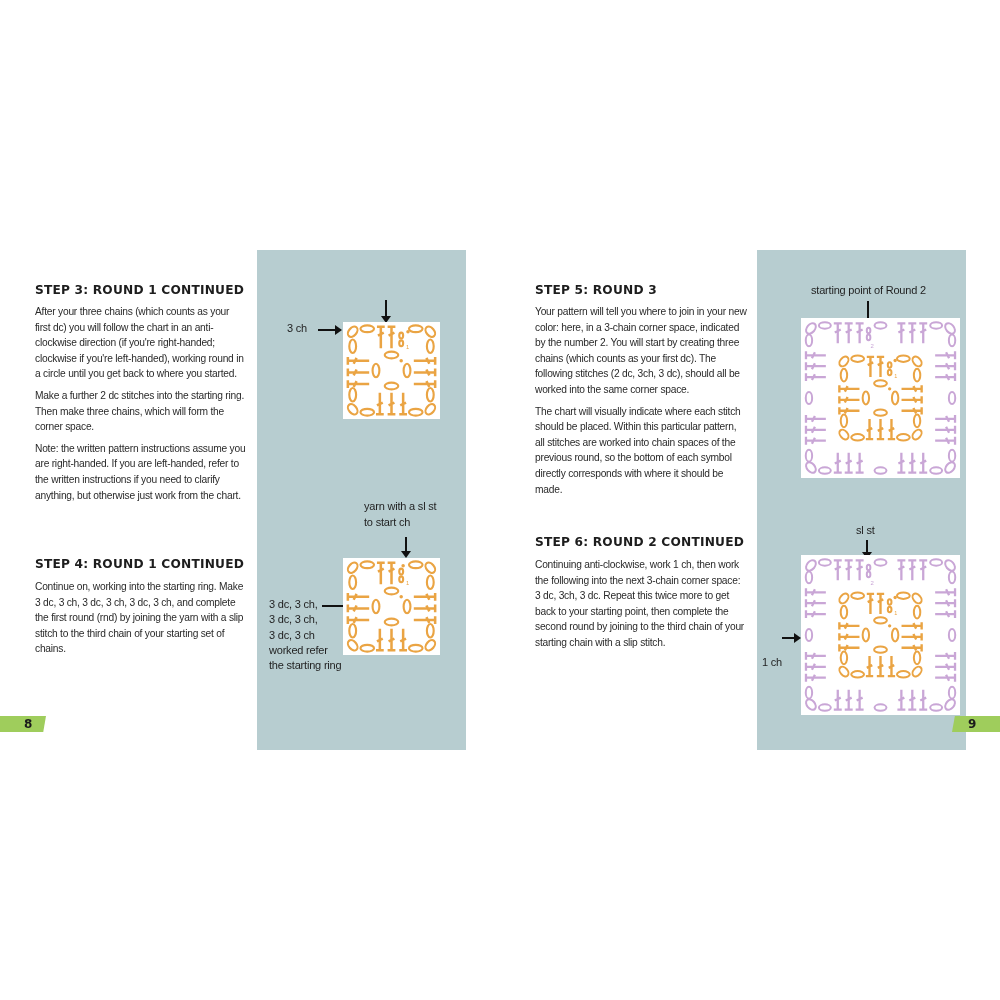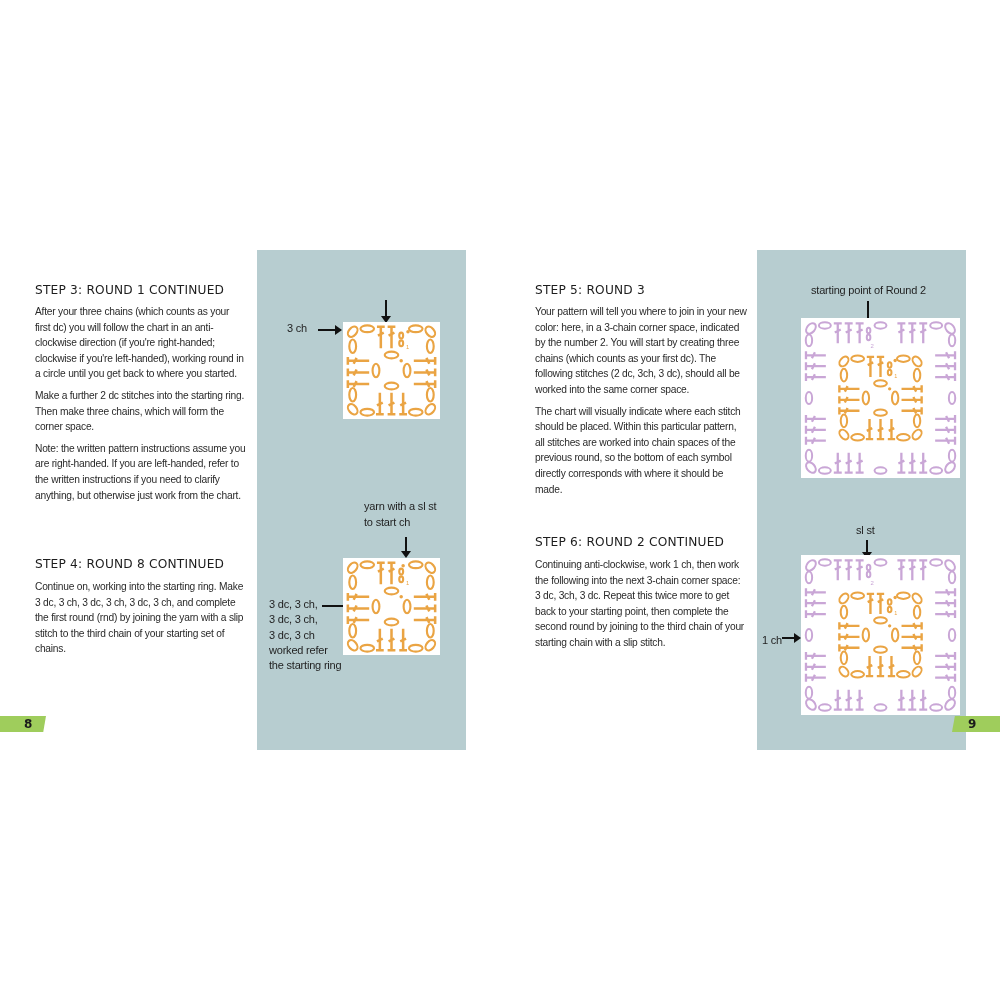--- a/index.html
+++ b/index.html
@@ -1,18 +1,18 @@
 <!DOCTYPE html>
 <html><head>
 <meta charset="utf-8">
 <style>
   html,body{margin:0;padding:0;background:#fff;}
   body{width:1000px;height:1000px;position:relative;overflow:hidden;font-family:"Liberation Sans",sans-serif;color:#222;}
   .abs{position:absolute;}
-  .heading{font-family:"DejaVu Sans",sans-serif;font-weight:normal;font-size:12.2px;letter-spacing:0.2px;color:#1d1d1d;white-space:nowrap;}
+  .heading{font-family:"DejaVu Sans",sans-serif;font-weight:bold;font-size:12.2px;letter-spacing:0.2px;color:#1d1d1d;white-space:nowrap;}
   .para{font-family:"Liberation Sans",sans-serif;font-size:11px;line-height:15.6px;color:#2a2a2a;letter-spacing:-0.25px;transform:scaleX(0.93);transform-origin:left top;}
   .para p{margin:0 0 6px 0;}
   .panel{background:#b7cdd0;}
   .label{font-family:"Liberation Sans",sans-serif;font-size:11px;line-height:15.6px;color:#1f1f1f;white-space:nowrap;letter-spacing:-0.2px;}
   .chart{background:#fff;}
   .chart svg{display:block;width:100%;height:100%;}
   .pagenum{font-family:"DejaVu Sans",sans-serif;font-weight:bold;font-size:12px;color:#1b1b1b;}
   .tab{background:#9fcd5c;}
 </style>
 </head>
@@ -20,21 +20,21 @@
 
 <div class="abs" style="left:0;top:0;width:500px;height:1000px;">
 
   <div class="abs heading" style="left:35px;top:283px;">STEP 3: ROUND 1 CONTINUED</div>
   <div class="abs para" style="left:35px;top:304px;width:228px;">
     <p>After your three chains (which counts as your first dc) you will follow the chart in an anti-clockwise direction (if you're right-handed; clockwise if you're left-handed), working round in a circle until you get back to where you started.</p>
     <p>Make a further 2 dc stitches into the starting ring. Then make three chains, which will form the corner space.</p>
     <p>Note: the written pattern instructions assume you are right-handed. If you are left-handed, refer to the written instructions if you need to clarify anything, but otherwise just work from the chart.</p>
   </div>
 
-  <div class="abs heading" style="left:35px;top:557px;">STEP 4: ROUND 8 CONTINUED</div>
+  <div class="abs heading" style="left:35px;top:557px;">STEP 4: ROUND 1 CONTINUED</div>
   <div class="abs para" style="left:35px;top:579px;width:228px;">
     <p>Continue on, working into the starting ring. Make 3 dc, 3 ch, 3 dc, 3 ch, 3 dc, 3 ch, and complete the first round (rnd) by joining the yarn with a slip stitch to the third chain of your starting set of chains.</p>
   </div>
 
   <div class="abs tab" style="left:0;top:716px;width:46px;height:16px;clip-path:polygon(0 0,100% 0,94% 100%,0 100%);"></div>
   <div class="abs pagenum" style="left:24px;top:717px;">8</div>
 
   <div class="abs panel" style="left:257px;top:250px;width:209px;height:500px;"></div>
 
   <div class="abs label" style="left:353px;top:283px;margin-top:48px;">2 further dc</div>
@@ -258,21 +258,21 @@
         <circle cx="66" cy="9" r="1.8" fill="#eaa443"></circle>
         <circle cx="60" cy="40" r="1.8" fill="#eaa443"></circle>
         <text x="65" y="28" font-size="6" fill="#eaa443" font-family="Liberation Sans, sans-serif">1</text>
       </g>
     </svg>
   </div>
 
   <div class="abs label" style="left:356px;top:523px;">sl st</div>
   <div class="abs" style="left:366px;top:540px;width:1.5px;height:14px;background:#111;"></div>
   <div class="abs" style="left:362px;top:552px;width:0;height:0;border-left:5px solid transparent;border-right:5px solid transparent;border-top:7px solid #111;"></div>
-  <div class="abs label" style="left:262px;top:633px;">1 ch</div>
+  <div class="abs label" style="left:262px;top:655px;">1 ch</div>
   <div class="abs" style="left:282px;top:637px;width:13px;height:1.5px;background:#111;"></div>
   <div class="abs" style="left:294px;top:633px;width:0;height:0;border-top:5px solid transparent;border-bottom:5px solid transparent;border-left:7px solid #111;"></div>
 
   <div class="abs chart" style="left:301px;top:555px;width:159px;height:160px;">
     <svg viewBox="0 0 160 160">
       <g fill="none" stroke="#c9a6d6" stroke-width="2">
         <ellipse cx="10" cy="10" rx="4" ry="6" transform="rotate(40 10 10)"></ellipse>
         <ellipse cx="24" cy="7" rx="6" ry="3.2"></ellipse>
         <ellipse cx="8" cy="22" rx="3.2" ry="6"></ellipse>
         <ellipse cx="80" cy="7" rx="6" ry="3.2"></ellipse>

